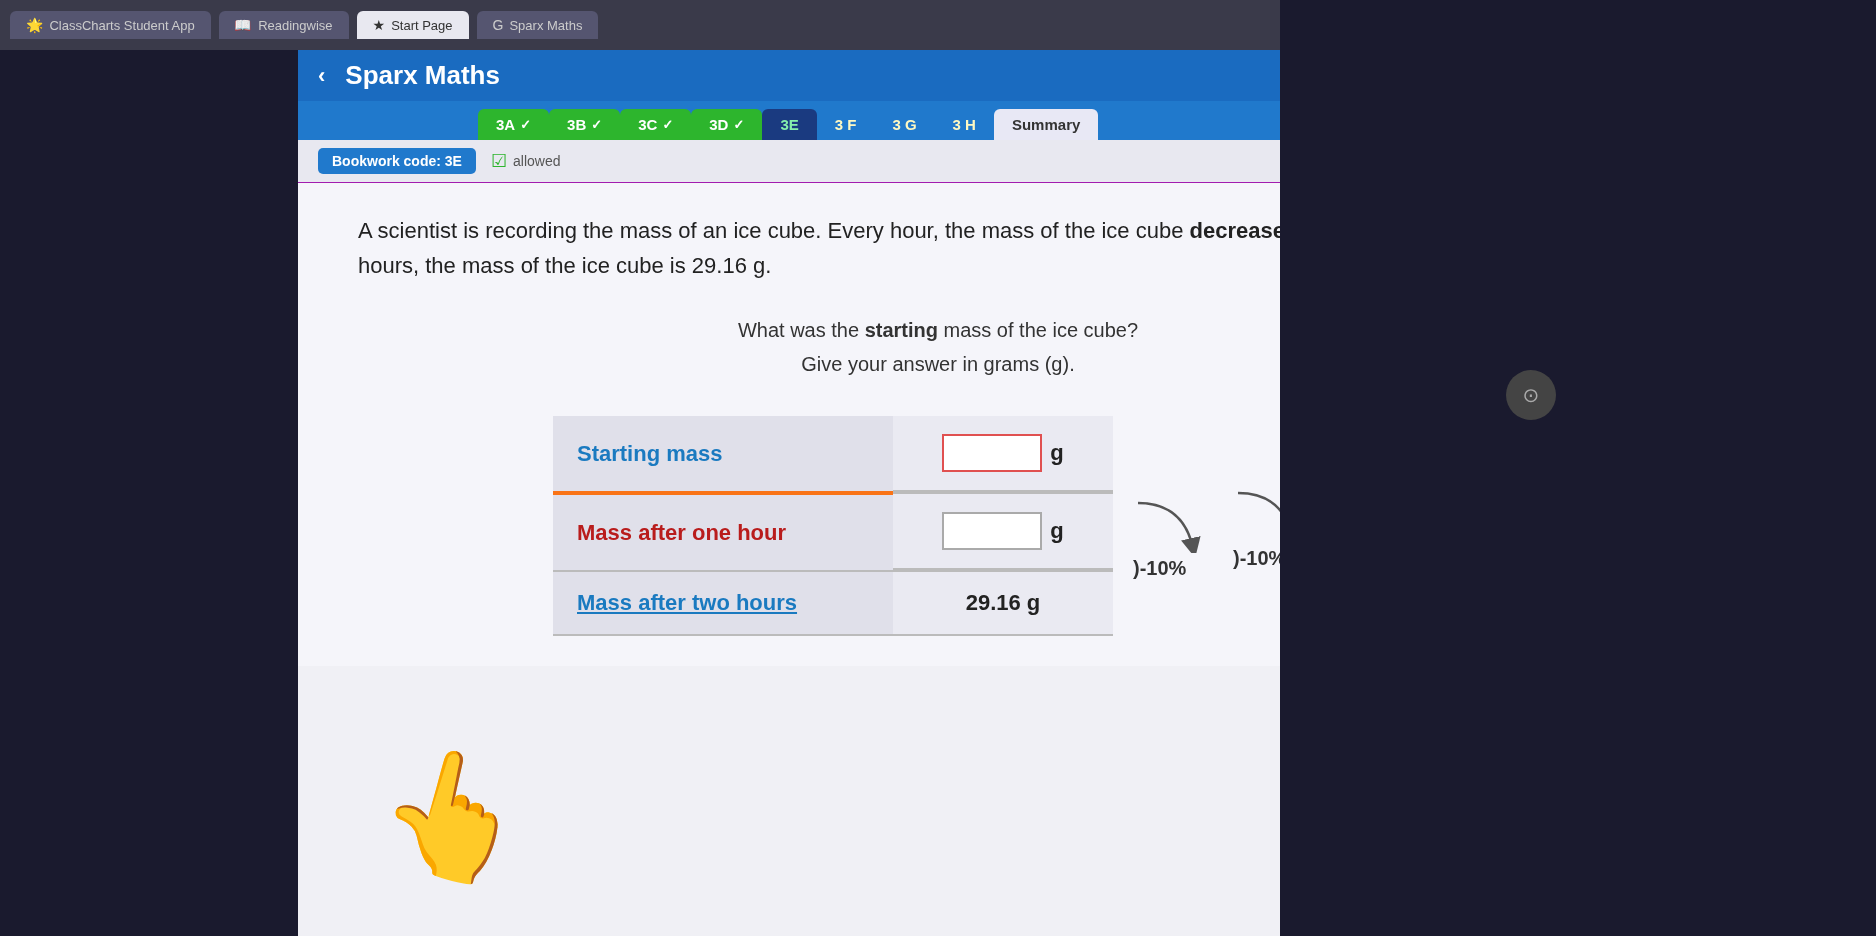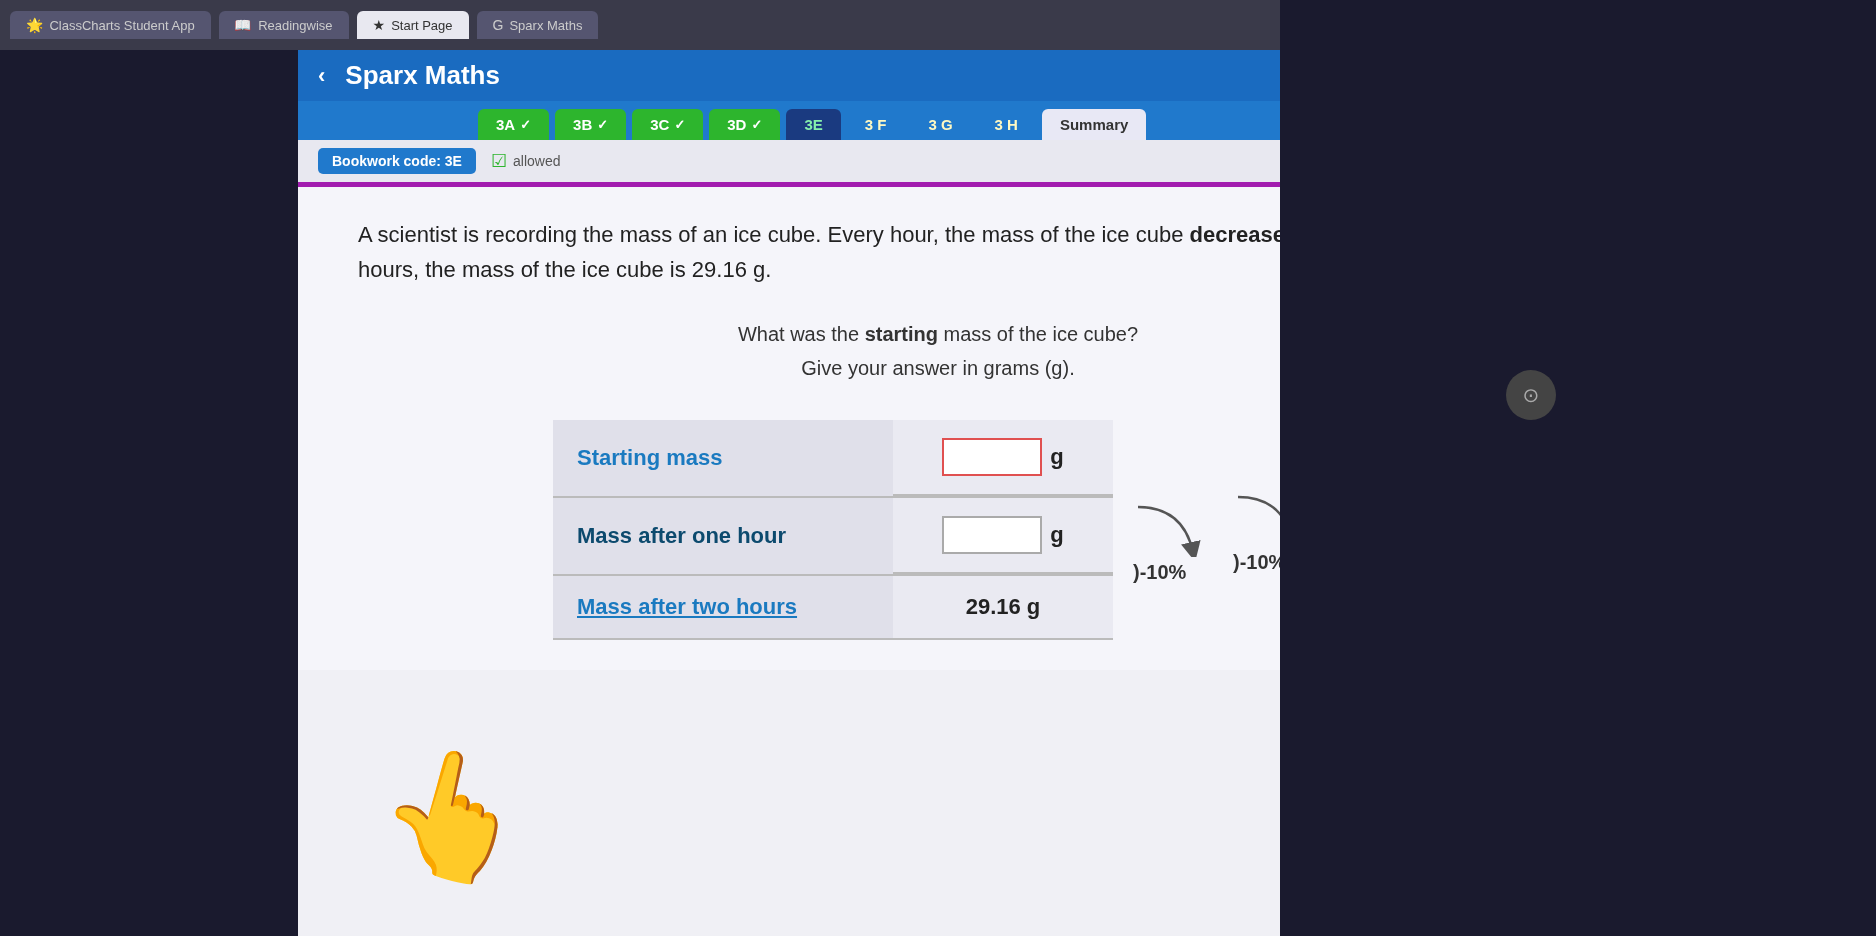--- a/index.html
+++ b/index.html
@@ -94,21 +94,20 @@
       font-size: 15px;
       cursor: pointer;
     }
 
     
     .nav-tabs {
       background: #2079cc;
       padding: 8px 20px 0 180px;
       display: flex;
       align-items: flex-end;
-      gap: 6px;
     }
     .nav-tab {
       padding: 7px 18px;
       border-radius: 6px 6px 0 0;
       font-size: 15px;
       font-weight: 600;
       cursor: pointer;
       display: flex;
       align-items: center;
       gap: 5px;
@@ -131,21 +130,21 @@
     }
     .check-icon { font-size: 13px; }
 
     
     .bookwork-bar {
       background: #e8e8f0;
       padding: 8px 20px;
       display: flex;
       align-items: center;
       gap: 15px;
-      border-bottom: 5px solid #a21caf;
+      border-bottom: 1px solid #a21caf;
     }
     .bookwork-code-badge {
       background: #2079cc;
       color: white;
       padding: 5px 14px;
       border-radius: 5px;
       font-size: 14px;
       font-weight: 600;
     }
     .calculator-allowed {
@@ -429,34 +428,34 @@
     <div class="question-sub">
       <div>What was the <strong>starting</strong> mass of the ice cube?</div>
       <div>Give your answer in grams (g).</div>
     </div>
 
     <div class="mass-table-wrapper">
       <table class="mass-table">
         <tbody>
 
           <tr>
-            <td style="background:#e0e0ea; border-bottom:1px solid #f97316;">
+            <td style="background:#e0e0ea; border-bottom:4px solid #f97316;">
               <span style="color:#1a7ac0; font-size:22px; font-weight:700;">Starting mass</span>
             </td>
             <td style="background:#eaeaf2; border-bottom:2px solid #bbb; text-align:center;">
               <div class="td-value-cell">
                 <input type="text" class="mass-input" style="border: 2px solid rgb(224, 80, 80);">
                 <span class="mass-unit">g</span>
               </div>
             </td>
           </tr>
 
           <tr>
             <td style="background:#e0e0ea; border-bottom:2px solid #bbb;">
-              <span style="color:#0c4a6e; font-size:22px; font-weight:700;">Mass after one hour</span>
+              <span style="color:#b91c1c; font-size:22px; font-weight:700;">Mass after one hour</span>
             </td>
             <td style="background:#eaeaf2; border-bottom:2px solid #bbb; text-align:center;">
               <div class="td-value-cell">
                 <input type="text" class="mass-input no-border" style="">
                 <span class="mass-unit">g</span>
               </div>
             </td>
           </tr>
 
           <tr>

